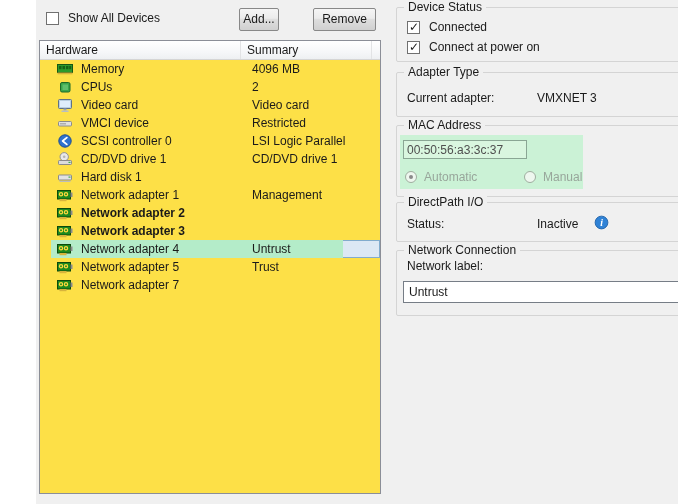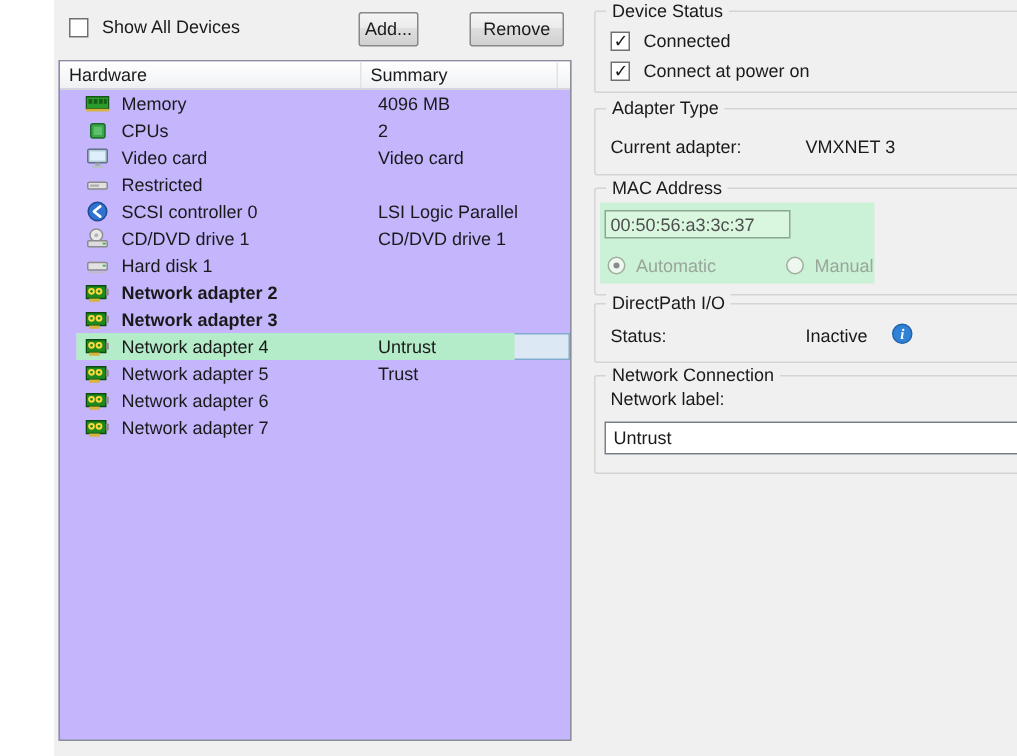--- a/index.html
+++ b/index.html
@@ -14,21 +14,21 @@
   
   .show-all { position:absolute; left:10px; top:11px; display:flex; align-items:center; gap:9px; }
   .checkbox { width:13px; height:13px; background:#fff; border:1px solid #707070; position:relative; flex:0 0 13px; }
   .checkbox.checked::after { content:"\2713"; position:absolute; left:1px; top:-2px; font-size:12px; font-weight:bold; color:#1a1a1a; }
   .btn { position:absolute; background:linear-gradient(#f5f5f5,#ebebeb 45%,#dfdfdf 46%,#d0d0d0);
          border:1px solid #888; border-radius:2px; text-align:center; line-height:21px; height:23px; }
   .btn-add { left:203px; top:8px; width:40px; }
   .btn-remove { left:277px; top:8px; width:63px; }
 
   
-  .listview { position:absolute; left:3px; top:40px; width:342px; height:454px; background:#c4b5fd; border:1px solid #8b8e97; }
+  .listview { position:absolute; left:3px; top:40px; width:342px; height:454px; background:#fde047; border:1px solid #8b8e97; }
   .lv-header { display:flex; height:19px; background:linear-gradient(#ffffff,#f6f7f9 60%,#eef0f2); border-bottom:1px solid #d5d5d5; }
   .lv-h { padding:2px 0 0 6px; border-right:1px solid #e2e3e5; overflow:hidden; white-space:nowrap; }
   .h-hw { width:201px; } .h-sum { width:131px; } .h-rest { flex:1; border-right:none; }
   .hw-rows { position:relative;padding-left:11px; }
   .hw-row { position:relative; height:18px; display:flex; align-items:center; white-space:nowrap; }
   .hw-icon { width:16px; height:16px; margin:0 8px 0 6px; flex:0 0 16px; position:relative; z-index:1; }
   .hw-icon svg { display:block; }
   .hw-name { width:171px; flex:0 0 171px; position:relative; z-index:1; overflow:hidden; }
   .hw-sum  { flex:1; position:relative; z-index:1; overflow:hidden; }
   .hw-row.bold .hw-name { font-weight:bold; }
@@ -121,20 +121,21 @@
           <span class="hw-name">Video card</span>
           <span class="hw-sum">Video card</span>
         </div>
         <div class="hw-row">
           <span class="hw-icon">
             <svg width="16" height="16" viewBox="0 0 16 16">
               <rect x="1.5" y="6.5" width="13" height="4.5" rx="1" fill="#e0e0e0" stroke="#8b8b8b"></rect>
               <rect x="3" y="8" width="6" height="1.5" fill="#aeaeae"></rect>
             </svg>
           </span>
+          <span class="hw-name">VMCI device</span>
           <span class="hw-sum">Restricted</span>
         </div>
         <div class="hw-row">
           <span class="hw-icon">
             <svg width="16" height="16" viewBox="0 0 16 16">
               <circle cx="8" cy="8" r="6.2" fill="#2f72cf" stroke="#1c4b92"></circle>
               <path d="M9.8 4.6 L5.6 8 L9.8 11.4" stroke="#ffffff" stroke-width="1.8" fill="none" stroke-linecap="round" stroke-linejoin="round"></path>
             </svg>
           </span>
           <span class="hw-name">SCSI controller 0</span>
@@ -155,20 +156,33 @@
         <div class="hw-row">
           <span class="hw-icon">
             <svg width="16" height="16" viewBox="0 0 16 16">
               <rect x="1.5" y="6" width="13" height="5" rx="0.8" fill="#e2e2e2" stroke="#8b8b8b"></rect>
               <rect x="11.5" y="7.5" width="2" height="1.2" fill="#3fae49"></rect>
               <rect x="2.5" y="12" width="11" height="1" fill="#bdbdbd"></rect>
             </svg>
           </span>
           <span class="hw-name">Hard disk 1</span>
         </div>
+        <div class="hw-row">
+          <span class="hw-icon">
+            <svg width="16" height="16" viewBox="0 0 16 16">
+              <rect x="0.5" y="3.5" width="13" height="8.5" fill="#1e8a1e" stroke="#0d4a0d"></rect>
+              <circle cx="4" cy="7.2" r="1.6" fill="none" stroke="#ffd83c" stroke-width="1.3"></circle>
+              <circle cx="9" cy="7.2" r="1.6" fill="none" stroke="#ffd83c" stroke-width="1.3"></circle>
+              <rect x="2.5" y="12" width="7" height="2.2" fill="#d8b43c"></rect>
+              <rect x="13.5" y="5.5" width="2" height="4.5" fill="#8b8b8b"></rect>
+            </svg>
+          </span>
+          <span class="hw-name">Network adapter 1</span>
+          <span class="hw-sum">Management</span>
+        </div>
         <div class="hw-row bold">
           <span class="hw-icon">
             <svg width="16" height="16" viewBox="0 0 16 16">
               <rect x="0.5" y="3.5" width="13" height="8.5" fill="#1e8a1e" stroke="#0d4a0d"></rect>
               <circle cx="4" cy="7.2" r="1.6" fill="none" stroke="#ffd83c" stroke-width="1.3"></circle>
               <circle cx="9" cy="7.2" r="1.6" fill="none" stroke="#ffd83c" stroke-width="1.3"></circle>
               <rect x="2.5" y="12" width="7" height="2.2" fill="#d8b43c"></rect>
               <rect x="13.5" y="5.5" width="2" height="4.5" fill="#8b8b8b"></rect>
             </svg>
           </span>
@@ -207,33 +221,20 @@
             <svg width="16" height="16" viewBox="0 0 16 16">
               <rect x="0.5" y="3.5" width="13" height="8.5" fill="#1e8a1e" stroke="#0d4a0d"></rect>
               <circle cx="4" cy="7.2" r="1.6" fill="none" stroke="#ffd83c" stroke-width="1.3"></circle>
               <circle cx="9" cy="7.2" r="1.6" fill="none" stroke="#ffd83c" stroke-width="1.3"></circle>
               <rect x="2.5" y="12" width="7" height="2.2" fill="#d8b43c"></rect>
               <rect x="13.5" y="5.5" width="2" height="4.5" fill="#8b8b8b"></rect>
             </svg>
           </span>
           <span class="hw-name">Network adapter 5</span>
           <span class="hw-sum">Trust</span>
-        </div>
-        <div class="hw-row">
-          <span class="hw-icon">
-            <svg width="16" height="16" viewBox="0 0 16 16">
-              <rect x="0.5" y="3.5" width="13" height="8.5" fill="#1e8a1e" stroke="#0d4a0d"></rect>
-              <circle cx="4" cy="7.2" r="1.6" fill="none" stroke="#ffd83c" stroke-width="1.3"></circle>
-              <circle cx="9" cy="7.2" r="1.6" fill="none" stroke="#ffd83c" stroke-width="1.3"></circle>
-              <rect x="2.5" y="12" width="7" height="2.2" fill="#d8b43c"></rect>
-              <rect x="13.5" y="5.5" width="2" height="4.5" fill="#8b8b8b"></rect>
-            </svg>
-          </span>
-          <span class="hw-name">Network adapter 6</span>
-          <span class="hw-sum"></span>
         </div>
         <div class="hw-row">
           <span class="hw-icon">
             <svg width="16" height="16" viewBox="0 0 16 16">
               <rect x="0.5" y="3.5" width="13" height="8.5" fill="#1e8a1e" stroke="#0d4a0d"></rect>
               <circle cx="4" cy="7.2" r="1.6" fill="none" stroke="#ffd83c" stroke-width="1.3"></circle>
               <circle cx="9" cy="7.2" r="1.6" fill="none" stroke="#ffd83c" stroke-width="1.3"></circle>
               <rect x="2.5" y="12" width="7" height="2.2" fill="#d8b43c"></rect>
               <rect x="13.5" y="5.5" width="2" height="4.5" fill="#8b8b8b"></rect>
             </svg>

